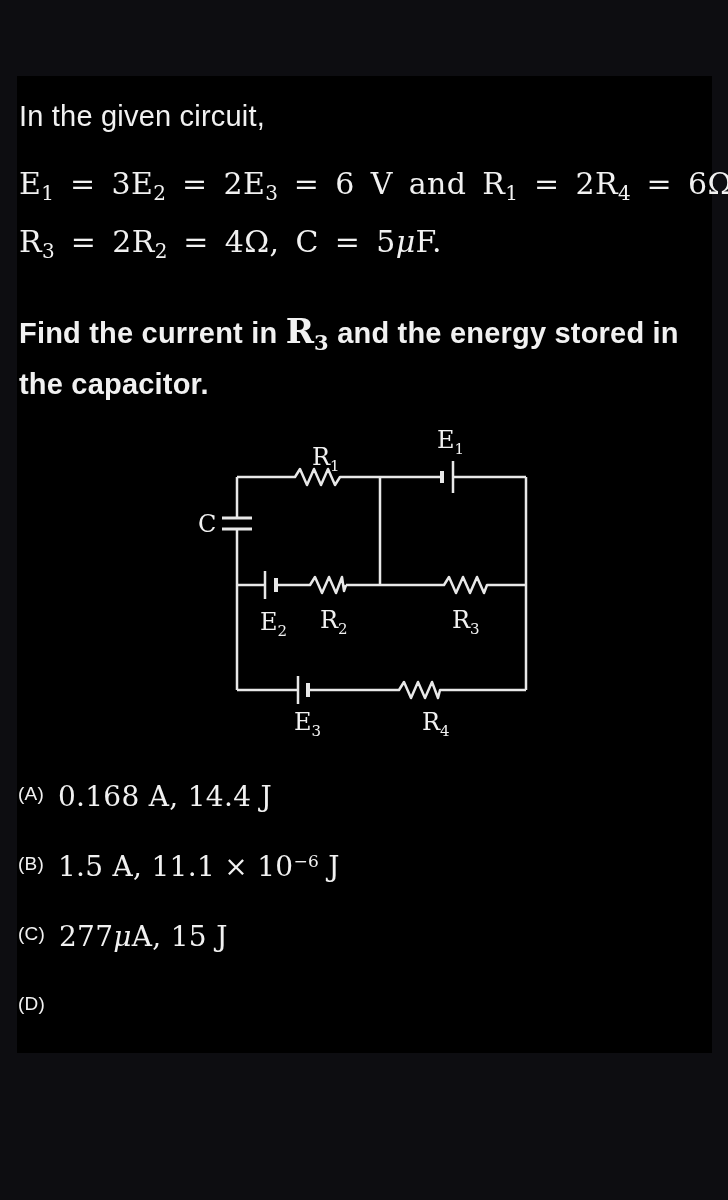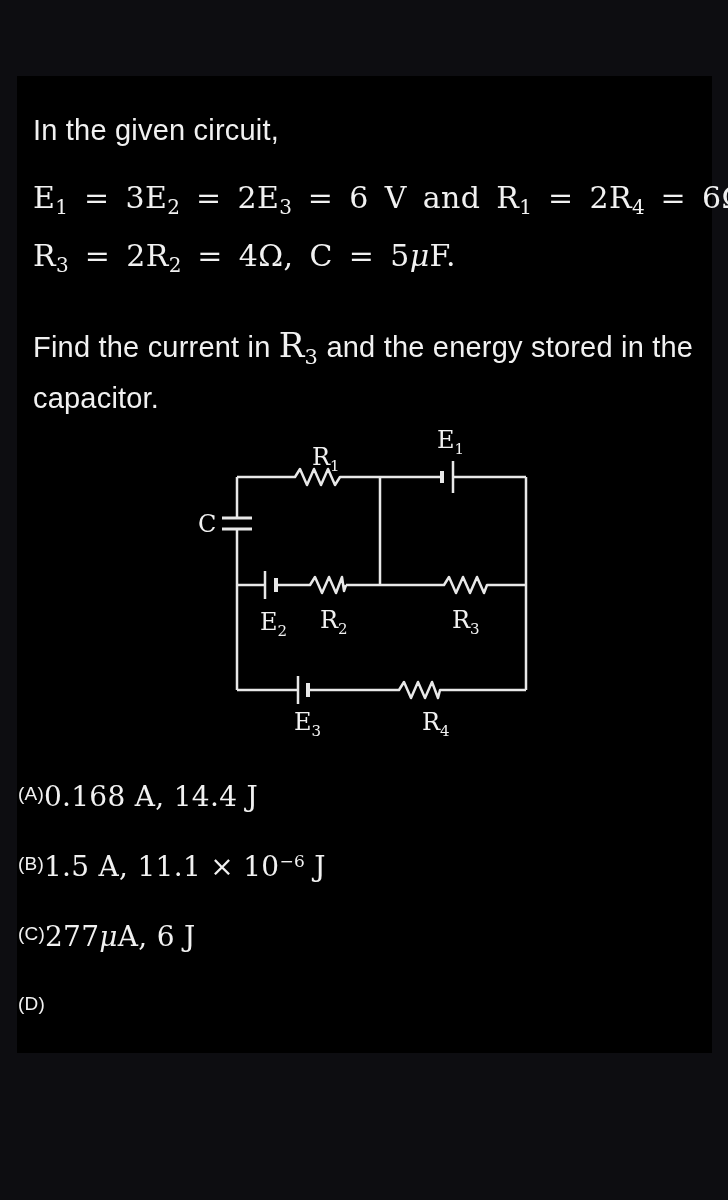--- a/index.html
+++ b/index.html
@@ -1,35 +1,35 @@
 <!DOCTYPE html>
 <html><head>
 <meta charset="utf-8">
 <style>
   html,body{margin:0;padding:0;}
   body{width:728px;height:1200px;background:#0d0d11;overflow:hidden;position:relative;
        font-family:"Liberation Sans",sans-serif;}
   .card{position:absolute;left:17px;top:76px;width:695px;height:977px;background:#000000;color:#f1f1f1;}
-  .abs{position:absolute;margin:14px;}
+  .abs{position:absolute;margin:0;}
   .sans{font-family:"Liberation Sans",sans-serif;}
   .intro{left:2px;top:24px;font-size:29px;letter-spacing:0.2px;}
   .eq{left:2px;font-size:30px;font-family:"DejaVu Serif",serif;letter-spacing:0.4px;word-spacing:6px;white-space:nowrap;}
   .eq1{top:90px;}
   .eq2{top:148px;}
-  .find{left:2px;top:232px;font-size:29px;line-height:51px;width:692px;letter-spacing:0.2px;}
+  .find{left:2px;top:232px;font-size:29px;line-height:51px;width:692px;letter-spacing:0.2px;font-weight:bold;}
   .seg-sub{font-size:20px;vertical-align:-6px;word-spacing:normal;letter-spacing:0;}
   .seg-it{font-style:italic;}
   .seg-sup{font-size:17px;vertical-align:9px;}
   .seg-rm{font-family:"DejaVu Serif",serif;font-size:34px;line-height:0;}
   .seg-rmsub{font-family:"DejaVu Serif",serif;font-size:21px;vertical-align:-7px;line-height:0;}
   .circuit{position:absolute;left:173px;top:349px;}
   .circuit text{font-family:"DejaVu Serif",serif;font-size:24px;fill:#f1f1f1;}
   .option{position:absolute;left:1px;display:flex;align-items:flex-start;cursor:pointer;}
   .opt-label{font-family:"Liberation Sans",sans-serif;font-size:19px;padding-top:3px;letter-spacing:0.2px;}
-  .opt-text{font-family:"DejaVu Serif",serif;font-size:28px;margin-left:0;letter-spacing:0.3px;white-space:nowrap;}
+  .opt-text{font-family:"DejaVu Serif",serif;font-size:28px;margin-left:14px;letter-spacing:0.3px;white-space:nowrap;}
   .optA{top:704px;}
   .optB{top:774px;}
   .optC{top:844px;}
   .optD{top:914px;}
 </style>
 </head>
 <body>
 
 <div class="card">
 
@@ -81,19 +81,19 @@
   <div class="option optA">
     <span class="opt-label">(A)</span>
     <span class="opt-text"><span>0.168 A, 14.4 J</span></span>
   </div>
   <div class="option optB">
     <span class="opt-label">(B)</span>
     <span class="opt-text"><span>1.5 A, 11.1 × 10</span><span class="seg-sup">−6</span><span> J</span></span>
   </div>
   <div class="option optC">
     <span class="opt-label">(C)</span>
-    <span class="opt-text"><span>277</span><span class="seg-it">μ</span><span>A, 6 J</span></span>
+    <span class="opt-text"><span>277</span><span class="seg-it">μ</span><span>A, 15 J</span></span>
   </div>
   <div class="option optD">
     <span class="opt-label">(D)</span>
   </div>
 
 </div>
 
 </body></html>

